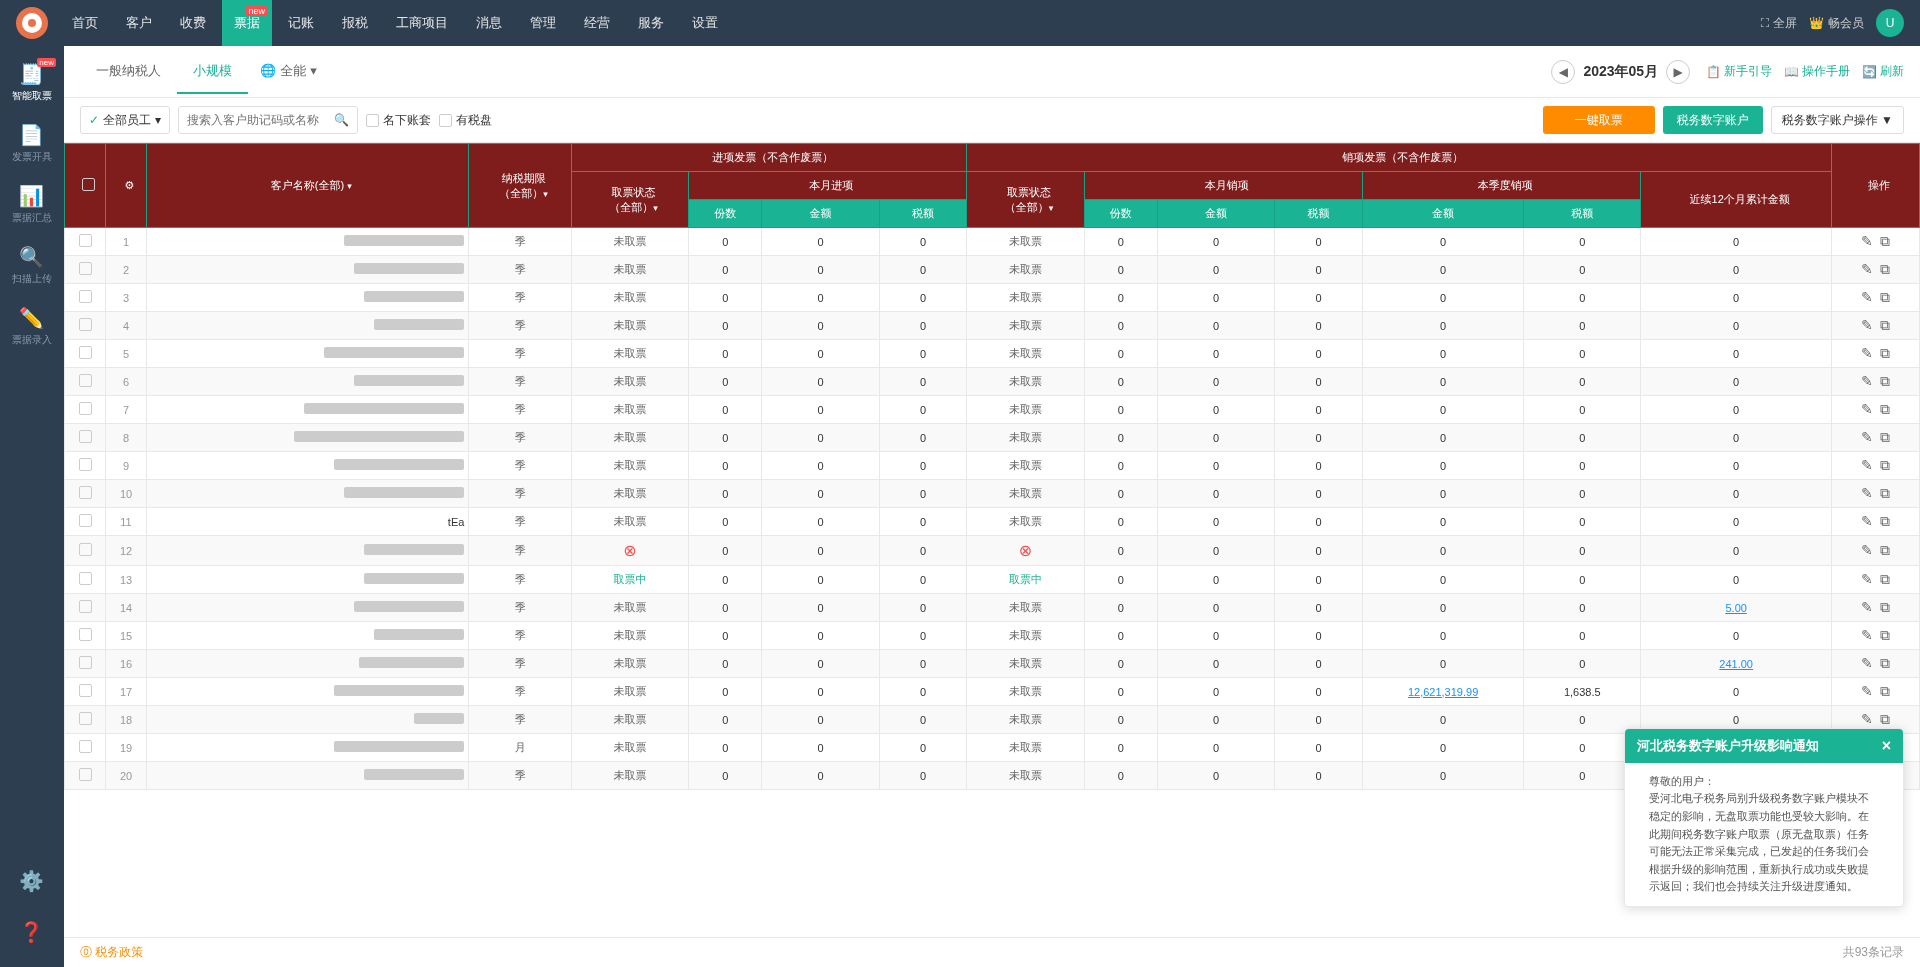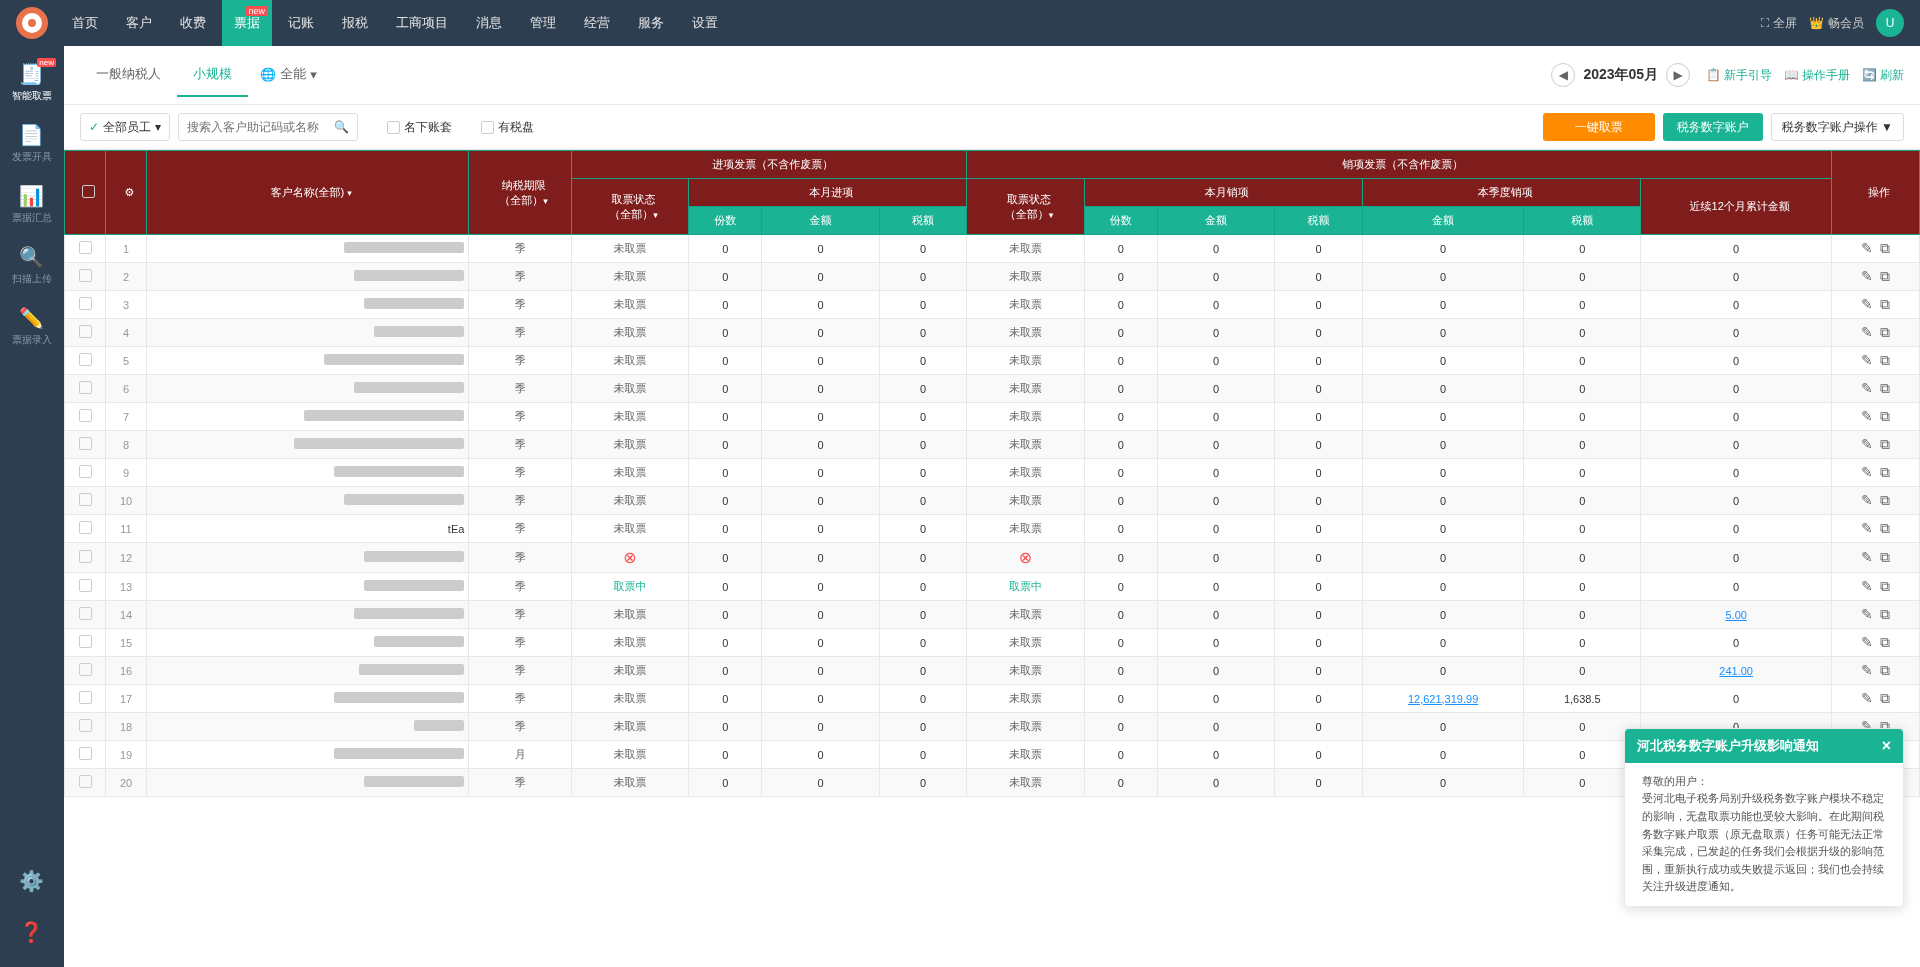--- a/index.html
+++ b/index.html
@@ -25,41 +25,41 @@
     .sidebar-item:hover, .sidebar-item.active { color: white; }
     .sidebar-item .icon { font-size: 20px; margin-bottom: 3px; }
     .sidebar-item .label { font-size: 10px; text-align: center; }
     .sidebar-item .badge-new { position: absolute; top: 4px; right: 4px; background: #ff4d4f; color: white; font-size: 8px; padding: 0 2px; border-radius: 2px; }
     .sidebar-bottom { margin-top: auto; margin-bottom: 12px; display: flex; flex-direction: column; align-items: center; gap: 8px; }
 
     
     .main { flex: 1; display: flex; flex-direction: column; overflow: hidden; }
 
     
-    .sub-tabs { background: white; border-bottom: 1px solid #e8e8e8; padding: 0 16px; display: flex; align-items: center; height: 59px; gap: 0; }
+    .sub-tabs { background: white; border-bottom: 1px solid #e8e8e8; padding: 0 16px; display: flex; align-items: center; height: 52px; gap: 0; }
     .sub-tab { padding: 0 16px; height: 44px; display: flex; align-items: center; cursor: pointer; color: #666; font-size: 13px; border-bottom: 2px solid transparent; }
     .sub-tab.active { color: #1ab394; border-bottom: 2px solid #1ab394; }
     .sub-tab-scale { display: flex; align-items: center; gap: 4px; }
     .sub-tab-full { display: flex; align-items: center; gap: 4px; padding: 0 12px; }
 
     
     .date-nav { margin-left: auto; display: flex; align-items: center; gap: 8px; }
     .date-arrow { width: 24px; height: 24px; border-radius: 50%; border: 1px solid #ccc; display: flex; align-items: center; justify-content: center; cursor: pointer; color: #666; }
     .date-text { font-size: 14px; font-weight: bold; color: #333; }
 
     
     .tab-actions { margin-left: 16px; display: flex; align-items: center; gap: 12px; color: #1ab394; font-size: 12px; }
     .tab-action-item { cursor: pointer; display: flex; align-items: center; gap: 3px; }
 
     
     .toolbar { background: white; padding: 8px 16px; display: flex; align-items: center; gap: 8px; border-bottom: 1px solid #e8e8e8; }
     .toolbar-select { border: 1px solid #ddd; border-radius: 3px; padding: 4px 8px; font-size: 12px; height: 28px; display: flex; align-items: center; gap: 4px; cursor: pointer; background: white; }
     .toolbar-search { border: 1px solid #ddd; border-radius: 3px; padding: 4px 8px; font-size: 12px; height: 28px; display: flex; align-items: center; width: 180px; }
     .toolbar-search input { border: none; outline: none; font-size: 12px; width: 100%; background: transparent; }
-    .toolbar-checkbox { display: flex; align-items: center; gap: 4px; font-size: 12px; cursor: pointer; margin-left: 21px; }
+    .toolbar-checkbox { display: flex; align-items: center; gap: 4px; font-size: 12px; cursor: pointer; }
     .toolbar-right { margin-left: auto; display: flex; align-items: center; gap: 8px; }
     .btn-orange { background: #ff8c00; color: white; border: none; border-radius: 3px; padding: 5px 32px; font-size: 12px; cursor: pointer; height: 28px; }
     .btn-teal { background: #1ab394; color: white; border: none; border-radius: 3px; padding: 5px 14px; font-size: 12px; cursor: pointer; height: 28px; }
     .btn-outline { background: white; color: #333; border: 1px solid #ddd; border-radius: 3px; padding: 5px 10px; font-size: 12px; cursor: pointer; height: 28px; display: flex; align-items: center; gap: 4px; }
 
     
     .table-wrap { flex: 1; overflow: auto; background: white; margin: 0; }
     table { width: 100%; border-collapse: collapse; table-layout: fixed; }
     thead tr th { background: #1ab394; color: white; font-size: 11px; font-weight: normal; text-align: center; padding: 6px 4px; border: 1px solid #17a285; white-space: nowrap; }
     thead tr.header-top th { background: #7f1d1d; padding-left: 11px; }
@@ -75,21 +75,21 @@
     .row-num { color: #999; }
     .period-tag { font-size: 11px; color: #666; }
 
     
     .table-footer { background: white; padding: 6px 16px; border-top: 1px solid #e8e8e8; font-size: 12px; color: #999; display: flex; align-items: center; justify-content: flex-end; }
     .footer-link { color: #ff8c00; cursor: pointer; }
 
     
     .notification-popup { position: fixed; right: 16px; bottom: 60px; width: 280px; background: white; border: 1px solid #e8e8e8; border-radius: 4px; box-shadow: 0 2px 12px rgba(0,0,0,0.15); z-index: 100; }
     .notif-header { background: #1ab394; color: white; padding: 8px 12px; font-size: 13px; font-weight: bold; border-radius: 4px 4px 0 0; display: flex; align-items: center; justify-content: space-between; }
-    .notif-body { padding: 10px 17px; font-size: 11px; color: #555; line-height: 1.6; }
+    .notif-body { padding: 10px 24px; font-size: 11px; color: #555; line-height: 1.6; }
     .notif-close { cursor: pointer; color: white; font-size: 16px; }
 
     
     .cb { width: 13px; height: 13px; border: 1px solid #ccc; border-radius: 2px; display: inline-block; cursor: pointer; }
 
     
     .table-wrap::-webkit-scrollbar { width: 6px; height: 6px; }
     .table-wrap::-webkit-scrollbar-thumb { background: #ccc; border-radius: 3px; }
 
     
@@ -719,20 +719,25 @@
     <td><span>0</span></td>
     <td>
       <span class="action-btn">✎</span>
       <span class="action-btn">⧉</span>
     </td>
   </tr>
           </tbody>
       </table>
     </div>
 
+    <div class="table-footer">
+      <span class="footer-link">⓪ 税务政策</span>
+      <span style="flex:1"></span>
+      <span>共93条记录</span>
+    </div>
   </div>
 </div>
 
 <div class="notification-popup">
   <div class="notif-header">
     <span>河北税务数字账户升级影响通知</span>
     <span class="notif-close">×</span>
   </div>
   <div class="notif-body" id="notif-body">尊敬的用户：<br>受河北电子税务局别升级税务数字账户模块不稳定的影响，无盘取票功能也受较大影响。在此期间税务数字账户取票（原无盘取票）任务可能无法正常采集完成，已发起的任务我们会根据升级的影响范围，重新执行成功或失败提示返回；我们也会持续关注升级进度通知。</div>
 </div>

